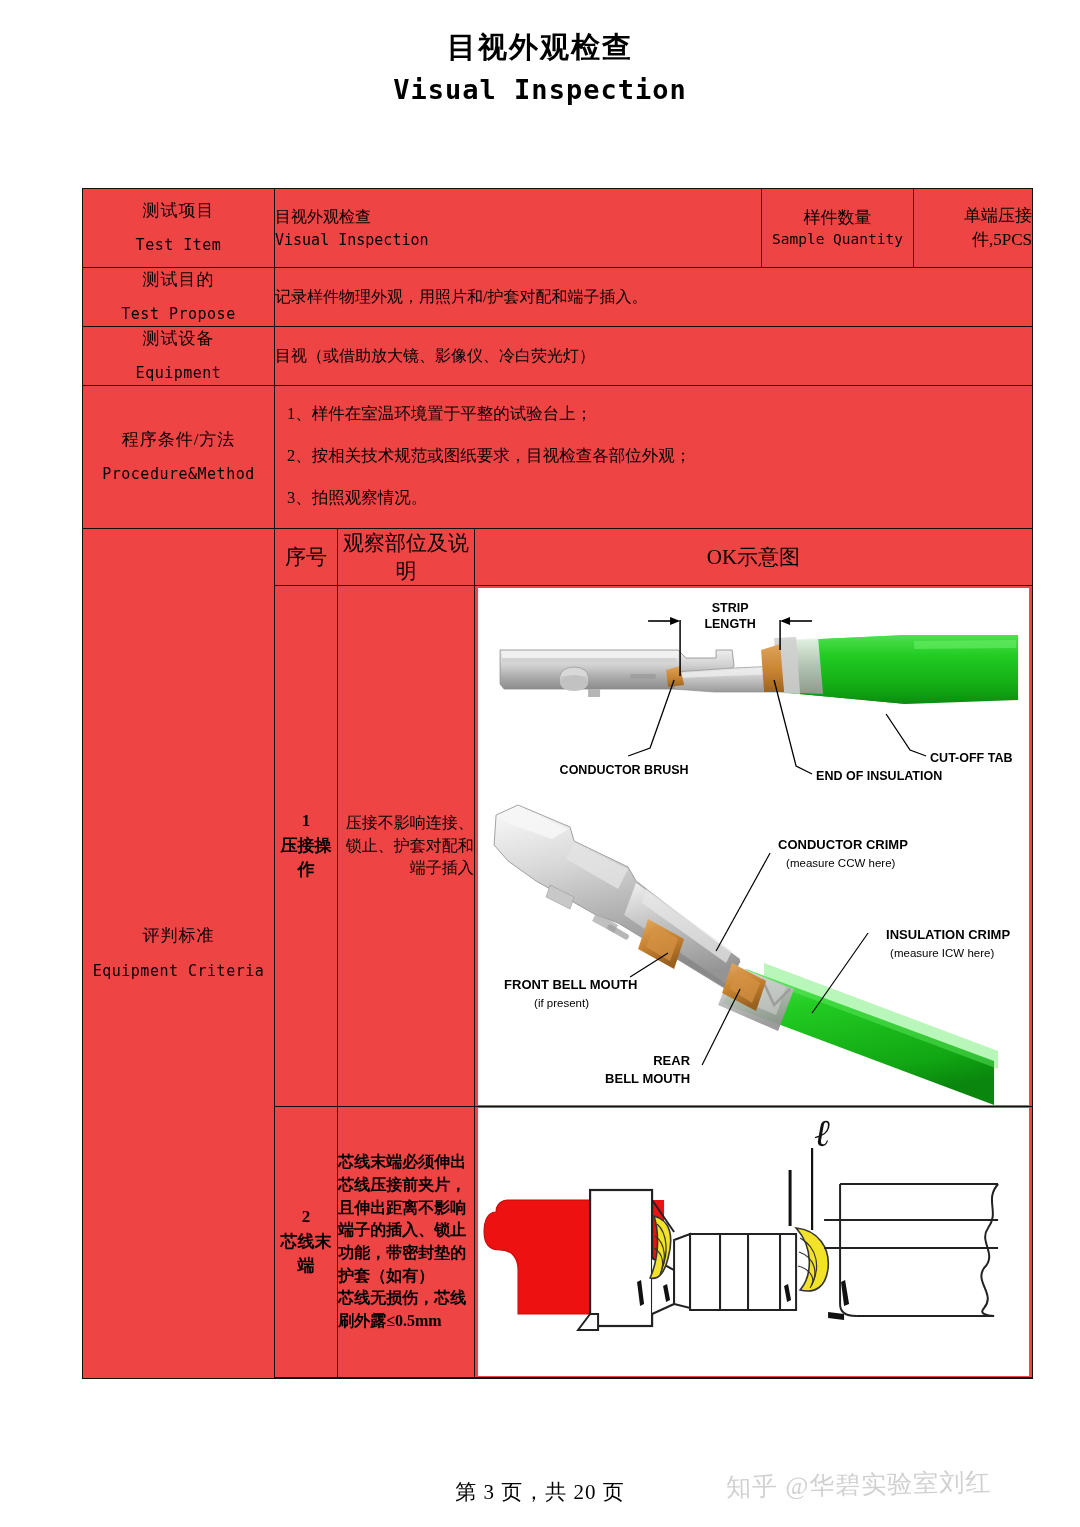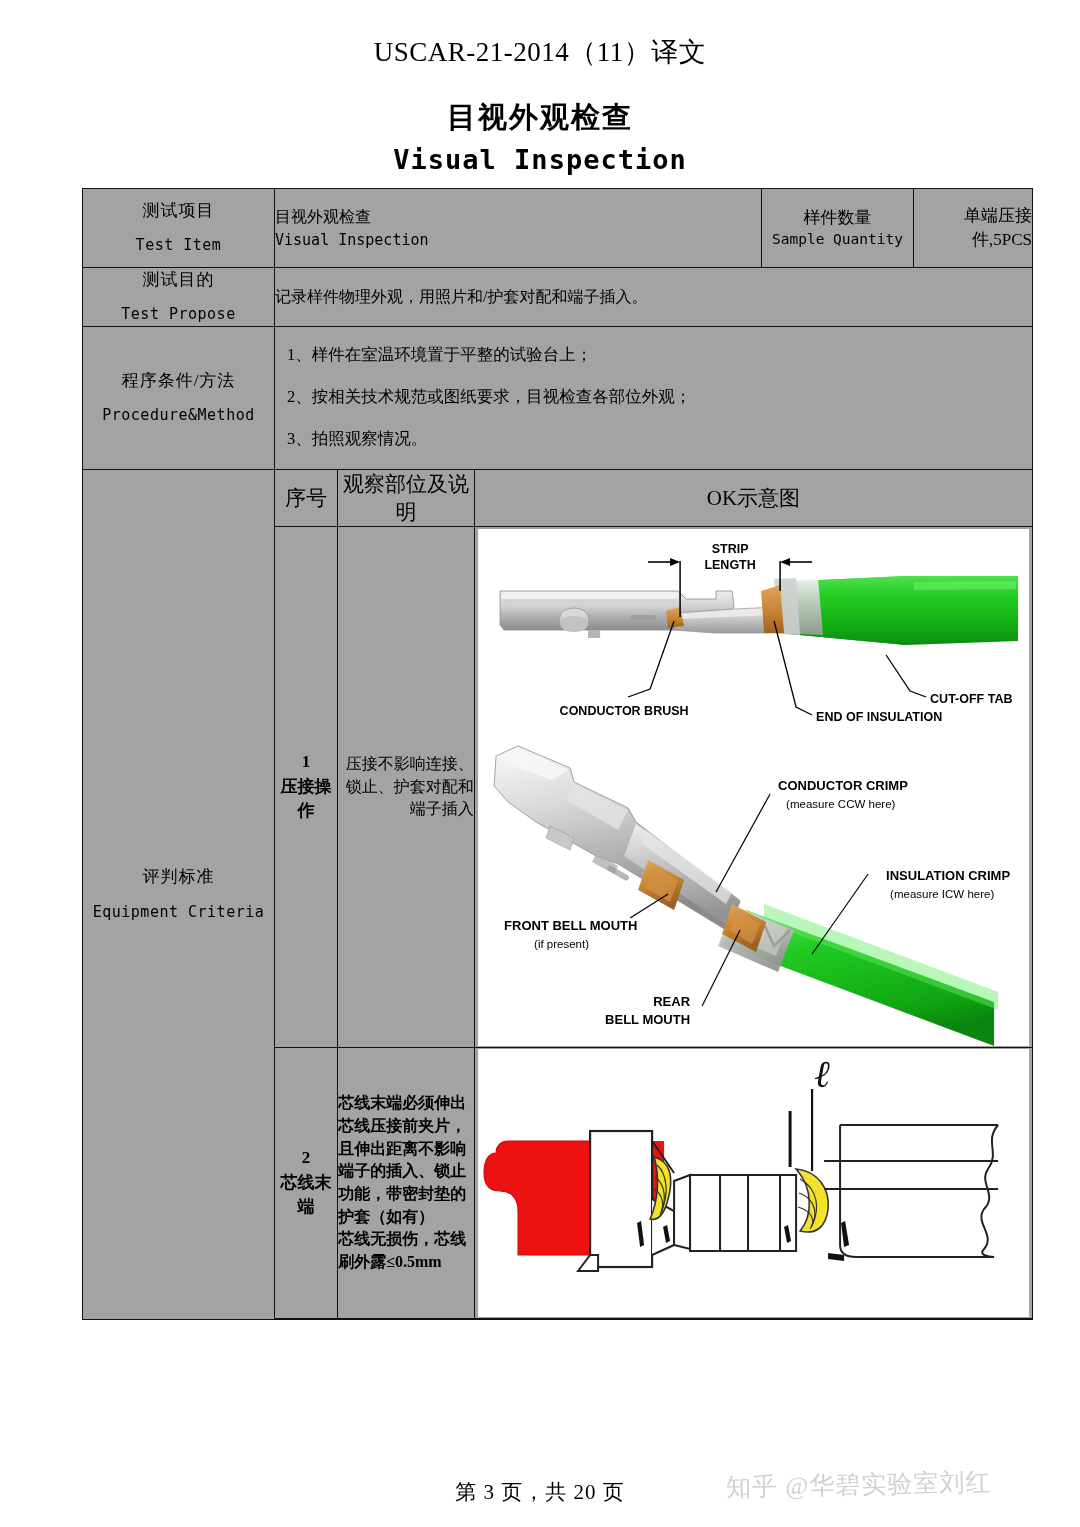--- a/index.html
+++ b/index.html
@@ -51,21 +51,21 @@
     left: 82px;
     top: 188px;
     width: 950px;
     border-collapse: collapse;
     table-layout: fixed;
   }
   .main-table td {
     border: 1.6px solid #111;
     padding: 0;
     vertical-align: middle;
-    background: #a3a3a3;
+    background: #ef4444;
   }
   .lbl {
     background: #f1f1f1;
     text-align: center;
     line-height: 1.32;
     padding: 9px 4px;
   }
   .lbl .cn {
     display: block;
     font-family: "Liberation Serif", serif;
@@ -179,21 +179,20 @@
     white-space: nowrap;
     transform: rotate(-1.2deg);
     opacity: 0.85;
   }
   svg { display: block; }
 </style>
 </head>
 <body>
 
 <div class="doc-header">
-  <div class="doc-code">USCAR-21-2014（11）译文</div>
   <div class="doc-title-cn">目视外观检查</div>
   <div class="doc-title-en">Visual Inspection</div>
 </div>
 
 <table class="main-table">
   <colgroup>
     <col style="width:192px">
     <col style="width:487px">
     <col style="width:152px">
     <col style="width:119px">
@@ -218,20 +217,27 @@
 
 
   <tr>
     <td class="lbl">
       <span class="cn">测试目的</span>
       <span class="en">Test Propose</span>
     </td>
     <td class="val" colspan="3" style="height:58px">记录样件物理外观，用照片和/护套对配和端子插入。</td>
   </tr>
 
+  <tr>
+    <td class="lbl">
+      <span class="cn">测试设备</span>
+      <span class="en">Equipment</span>
+    </td>
+    <td class="val" colspan="3" style="height:58px">目视（或借助放大镜、影像仪、冷白荧光灯）</td>
+  </tr>
 
   <tr>
     <td class="lbl">
       <span class="cn">程序条件/方法</span>
       <span class="en">Procedure&amp;Method</span>
     </td>
     <td colspan="3" style="height:142px">
       <div class="proc-list">
         <div>1、样件在室温环境置于平整的试验台上；</div>
         <div>2、按相关技术规范或图纸要求，目视检查各部位外观；</div>

